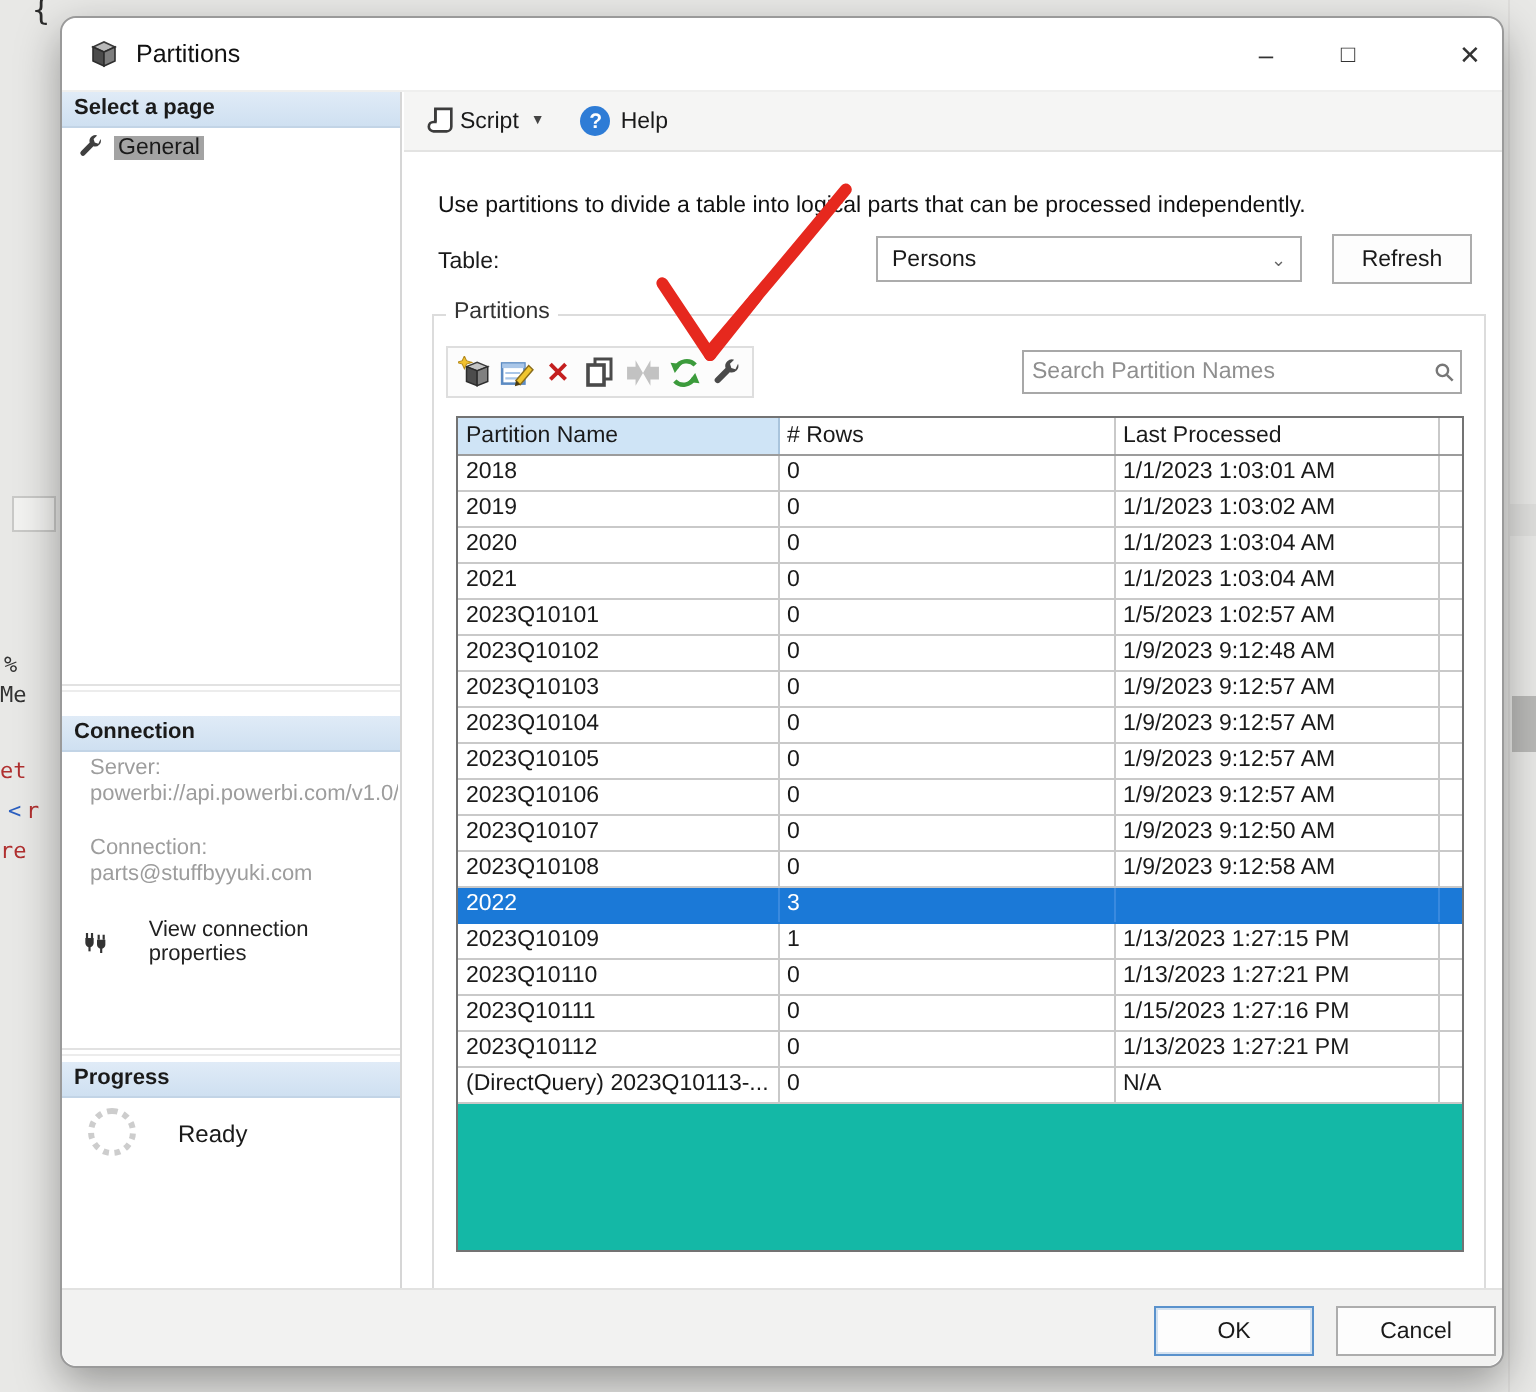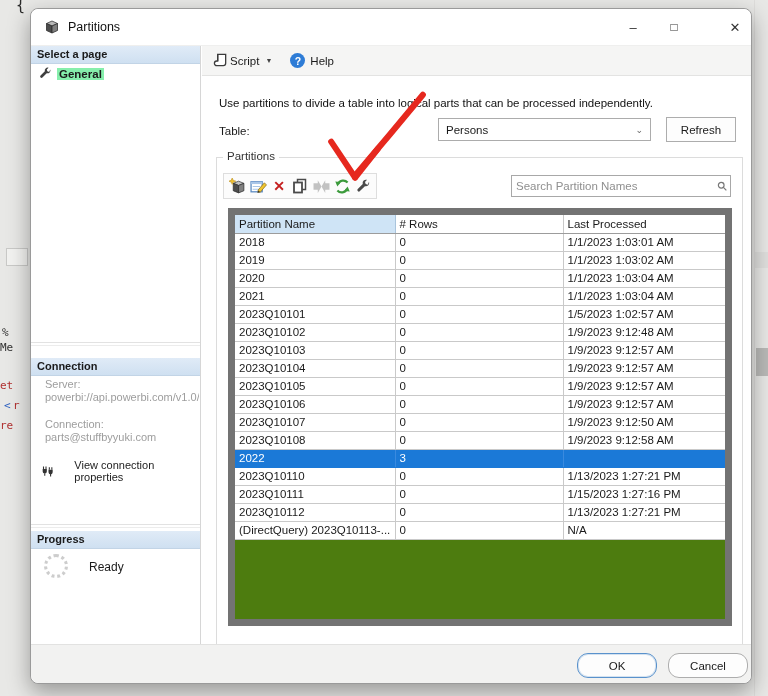--- a/index.html
+++ b/index.html
@@ -38,34 +38,34 @@
   .win-max { left:603px; left:604px; transform:translateX(19px); font-size:12px; }
   .win-close { left:684px; font-size:13px; }
 
   
   .sidebar { position:absolute; left:0; top:37px; width:170px; bottom:39px; background:#fff; border-right:1px solid #d6d6d6; overflow:hidden;padding-left:27px; }
   .side-header { position:absolute; left:0; right:0; height:18px; background:linear-gradient(#e0ebf7,#cfe0f1); border-bottom:1px solid #c2d4e6; font-size:11px; font-weight:bold; color:#1a1a1a; line-height:17px; padding-left:6px; }
   .hdr-select { top:0; }
   .hdr-connection { top:312px; }
   .hdr-progress { top:485px; }
   .side-item { position:absolute; left:8px; top:21px; display:flex; align-items:center; gap:5px; font-size:11.5px; }
-  .side-item .lbl { background:#86efac; padding:0 2px;font-weight:bold; }
+  .side-item .lbl { background:#a3a3a3; padding:0 2px; }
   .side-div { position:absolute; left:0; right:0; height:4px; border-top:1px solid #e2e2e2; border-bottom:1px solid #ececec; }
   .div1 { top:296px; } .div2 { top:478px; }
   .conn-block { position:absolute; left:14px; width:154px; font-size:11px; color:#9d9d9d; line-height:13px; }
   .conn-server { top:332px; }
   .conn-user { top:372px; }
   .conn-block .val { white-space:nowrap; overflow:hidden; display:block; }
   .view-props { position:absolute; left:10px; top:413px; display:flex; align-items:center; gap:20px; font-size:11px; color:#222; cursor:default; }
   .spinner { position:absolute; left:13px; top:508px; width:24px; height:24px; border:3.5px dotted #cdcdcd; border-radius:50%; }
   .ready { position:absolute; left:58px; top:514px; font-size:12px; }
 
   
   .bottombar { position:absolute; left:0; right:0; bottom:0; height:39px; background:#f2f2f1; border-top:1px solid #e2e2e1; border-radius:0 0 8px 8px; }
-  .btn { position:absolute; top:8px; width:80px; height:25px; background:#fdfdfd; border:1px solid #adadad; border-radius:11px; font-size:11.5px; display:flex; align-items:center; justify-content:center; color:#1a1a1a; }
+  .btn { position:absolute; top:8px; width:80px; height:25px; background:#fdfdfd; border:1px solid #adadad; border-radius:0; font-size:11.5px; display:flex; align-items:center; justify-content:center; color:#1a1a1a; }
   .btn-ok { left:546px; border-color:#5a92cc; box-shadow:0 0 0 1px rgba(90,146,204,.25) inset; }
   .btn-cancel { left:637px; }
 
   
   .main-toolbar { position:absolute; left:171px; top:37px; right:0; height:30px; background:#f5f5f4; border-bottom:1px solid #e3e3e2; display:flex; align-items:center; padding-left:11px; }
   .tb-script { display:flex; align-items:center; gap:2px; font-size:11.5px; }
   .tb-caret { font-size:7px; color:#444; margin-left:4px; }
   .tb-help { display:flex; align-items:center; gap:5px; font-size:11.5px; margin-left:18px; }
   .help-circle { width:15px; height:15px; border-radius:50%; background:#2e7cd6; color:#fff; font-size:10.5px; font-weight:bold; display:flex; align-items:center; justify-content:center; }
 
@@ -81,21 +81,21 @@
 
   .icon-strip { position:absolute; left:192px; top:164px; display:flex; align-items:center; gap:1px; border:1px solid #dedede; background:#fcfcfc; padding:2px 3px; }
   .tool-btn { width:20px; height:20px; display:flex; align-items:center; justify-content:center; }
   .x-glyph { color:#c41f1f; font-weight:bold; font-size:14px; line-height:1; }
 
   .search-box { position:absolute; left:480px; top:166px; width:220px; height:22px; border:1px solid #a8a8a8; background:#fff; display:flex; align-items:center; }
   .search-box input { flex:1; border:none; outline:none; font-size:11.5px; padding:0 4px; font-family:"Liberation Sans",sans-serif; color:#444; min-width:0; background:transparent; }
   .search-box input::placeholder { color:#8f8f8f; opacity:1; }
   .search-icon { width:16px; display:flex; align-items:center; justify-content:center; }
 
-  .grid-wrap { position:absolute; left:197px; top:199px; width:504px; height:418px; border:7px solid #737373; background:#4d7c0f; overflow:hidden; }
+  .grid-wrap { position:absolute; left:197px; top:199px; width:504px; height:418px; border:1px solid #737373; background:#14b8a6; overflow:hidden; }
   table.grid { border-collapse:collapse; table-layout:fixed; width:100%; background:#fff; font-size:11.5px; }
   .grid th, .grid td { height:18px; padding:0 2px 0 4px; border-right:1px solid #c9c9c9; border-bottom:1px solid #c9c9c9; text-align:left; font-weight:normal; white-space:nowrap; overflow:hidden; }
   .grid th { border-bottom:1px solid #9c9c9c; background:#fff; }
   .grid th.first { background:#cfe4f6; border-right-color:#a9c4dc; }
   .grid td:last-child, .grid th:last-child { border-right:none; padding:0; }
   .grid tr.selected td { background:#1b79d7; color:#fff; border-bottom-color:#1b79d7; border-right-color:#3a8adf; }
 
   .arrow-overlay { position:absolute; inset:0; pointer-events:none; z-index:50; }
 </style>
 </head>
@@ -352,20 +352,26 @@
     <td></td>
   </tr>
 
   <tr class="selected">
     <td>2022</td>
     <td>3</td>
     <td></td>
     <td></td>
   </tr>
 
+  <tr>
+    <td>2023Q10109</td>
+    <td>1</td>
+    <td>1/13/2023 1:27:15 PM</td>
+    <td></td>
+  </tr>
 
   <tr>
     <td>2023Q10110</td>
     <td>0</td>
     <td>1/13/2023 1:27:21 PM</td>
     <td></td>
   </tr>
 
   <tr>
     <td>2023Q10111</td>

